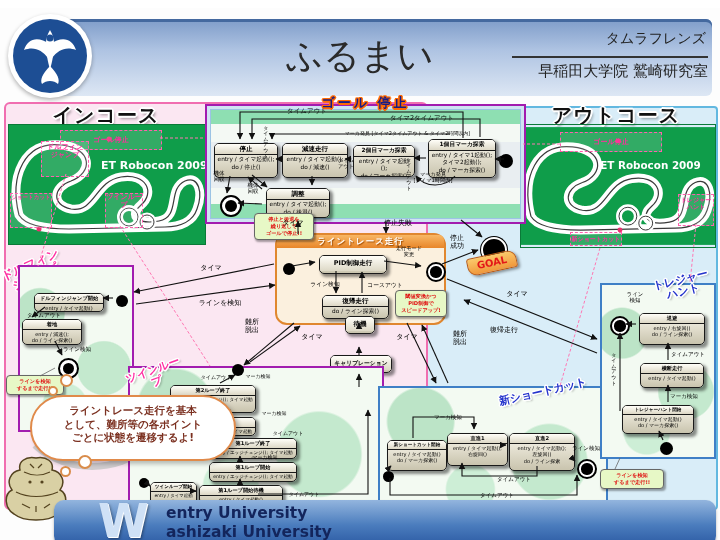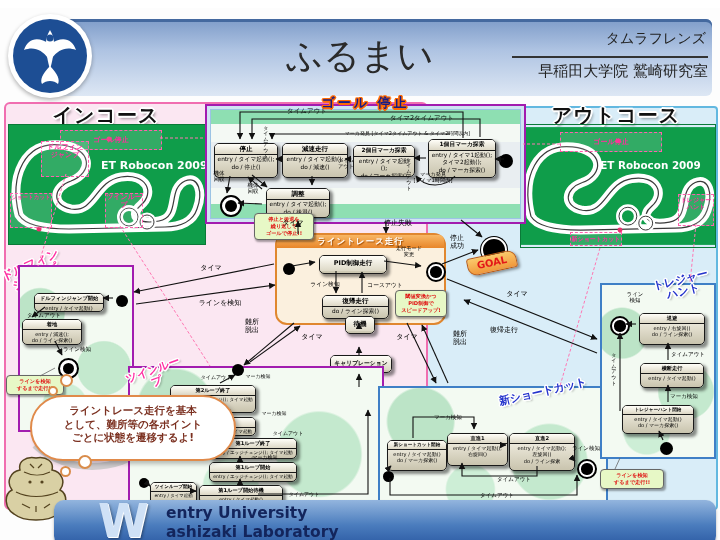--- a/index.html
+++ b/index.html
@@ -453,16 +453,16 @@
       <path d="M28,12 L32,16 M40,12 L36,16" stroke="#54431f" stroke-width="1.2"></path>
       <circle cx="28" cy="30" r="1.6" fill="#54431f"></circle>
         <circle cx="40" cy="30" r="1.6" fill="#54431f"></circle>
       <path d="M20,52 L28,56 M34,54 L34,60 M48,52 L42,56" stroke="#54431f" stroke-width="1.2"></path>
     </svg>
   </div>
 
   <div id="footer" class="abs">
     <div class="bigW">W</div>
     <div class="l1">entry University</div>
-    <div class="l2">ashizaki Laboratory</div>
+    <div class="l2">ashizaki University</div>
   </div>
 
 </div>
 
 </body></html>

